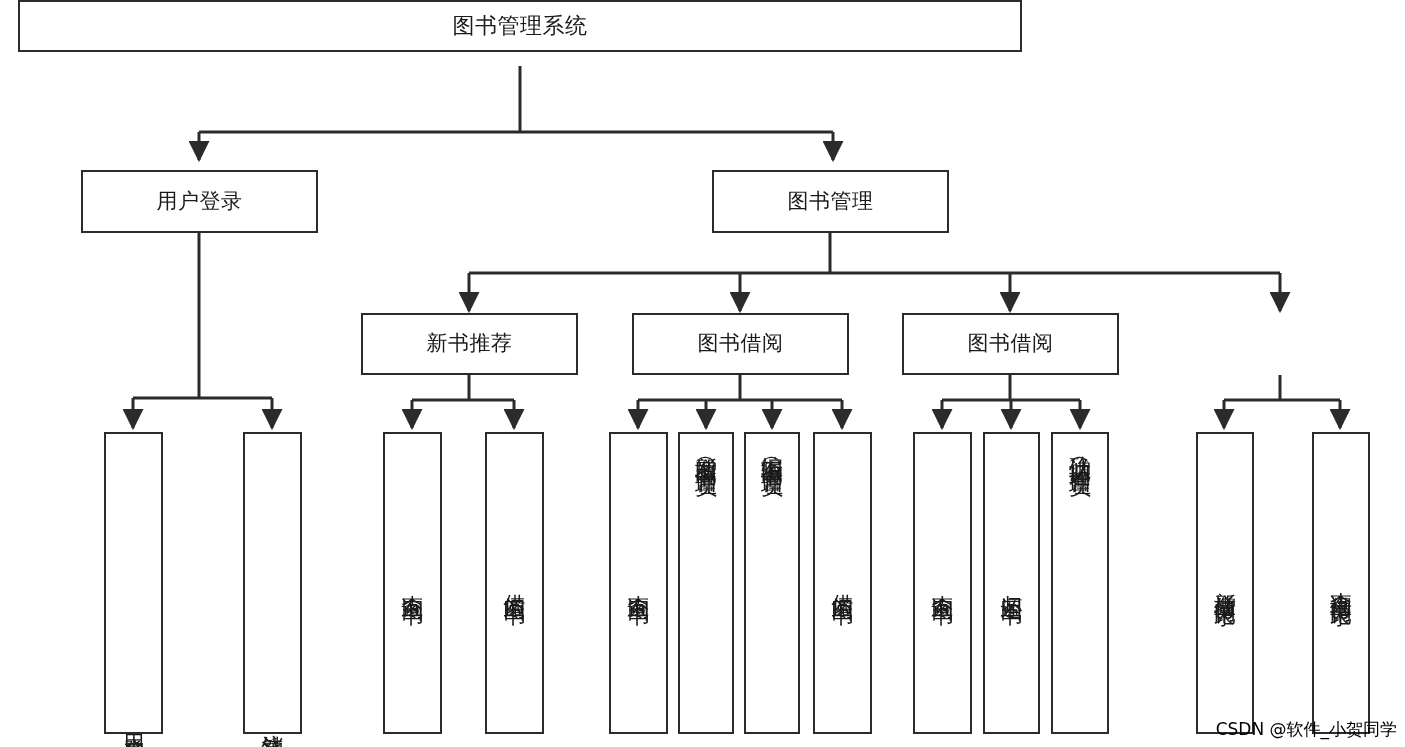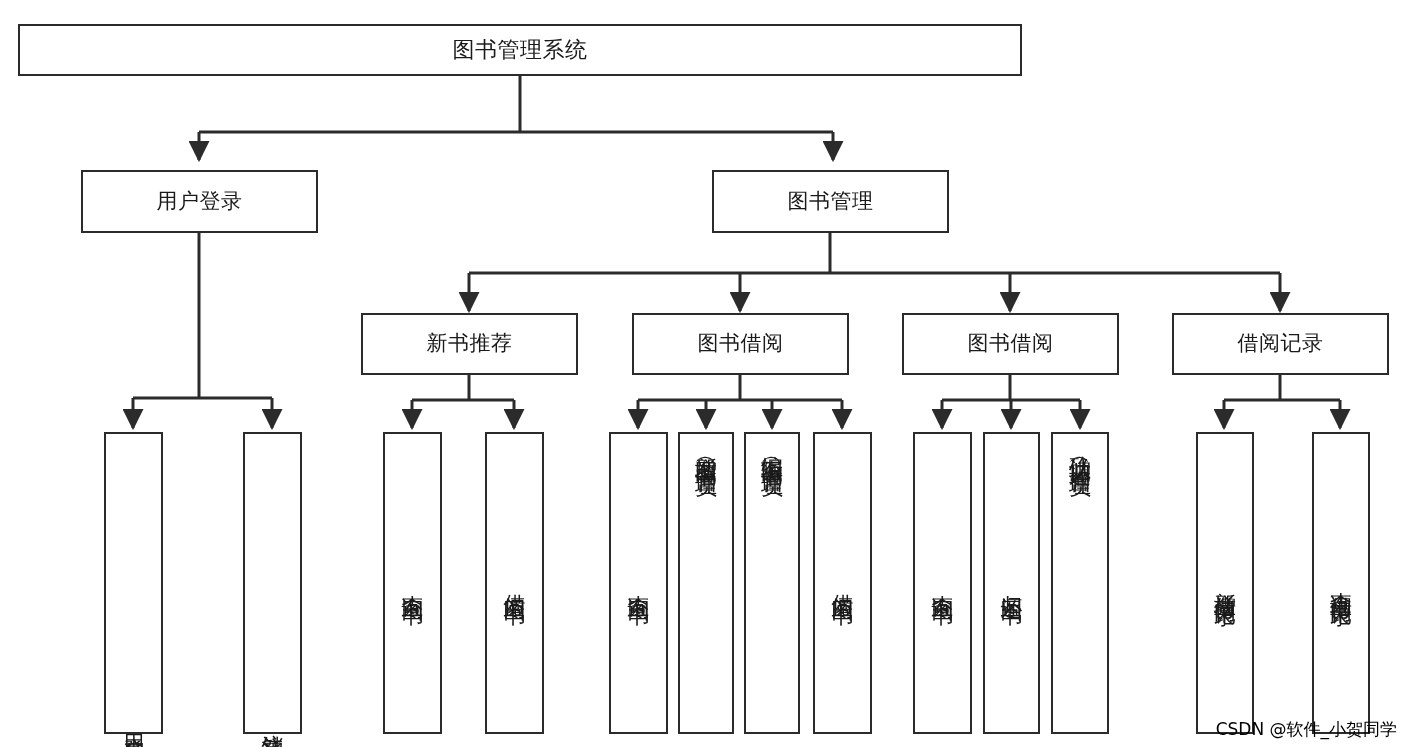--- a/index.html
+++ b/index.html
@@ -132,43 +132,40 @@
       <path d="M 1011 400 L 1011 428" marker-end="url(#arrow)"></path>
       <path d="M 1080 400 L 1080 428" marker-end="url(#arrow)"></path>
 
       <path d="M 1280 375 L 1280 400"></path>
       <path d="M 1224 400 L 1340 400"></path>
       <path d="M 1224 400 L 1224 428" marker-end="url(#arrow)"></path>
       <path d="M 1340 400 L 1340 428" marker-end="url(#arrow)"></path>
     </g>
   </svg>
 
-  <div class="node horiz root" style="left:18px; top:24px; width:1004px; height:52px;">
+  <div class="node horiz root" style="left:18px; top:0; width:1004px; height:52px;">
     <span class="label">图书管理系统</span>
   </div>
 
   <div class="node horiz" style="left:81px; top:170px; width:237px; height:63px;">
     <span class="label">用户登录</span>
   </div>
   <div class="node horiz" style="left:712px; top:170px; width:237px; height:63px;">
     <span class="label">图书管理</span>
   </div>
 
   <div class="node horiz" style="left:361px; top:313px; width:217px; height:62px;">
     <span class="label">新书推荐</span>
   </div>
   <div class="node horiz" style="left:632px; top:313px; width:217px; height:62px;">
     <span class="label">图书借阅</span>
   </div>
   <div class="node horiz" style="left:902px; top:313px; width:217px; height:62px;">
     <span class="label">图书借阅</span>
   </div>
-  <div class="node horiz" style="left:1172px; top:313px; width:217px; height:62px;">
-    <span class="label">借阅记录</span>
-  </div>
 
   <div class="node vert align-bottom" style="left:104px; top:432px; width:59px; height:302px;">
     <span class="label">用户登录</span>
   </div>
   <div class="node vert align-bottom" style="left:243px; top:432px; width:59px; height:302px;">
     <span class="label">注销登录</span>
   </div>
 
   <div class="node vert align-center" style="left:383px; top:432px; width:59px; height:302px;">
     <span class="label">查询图书</span>

